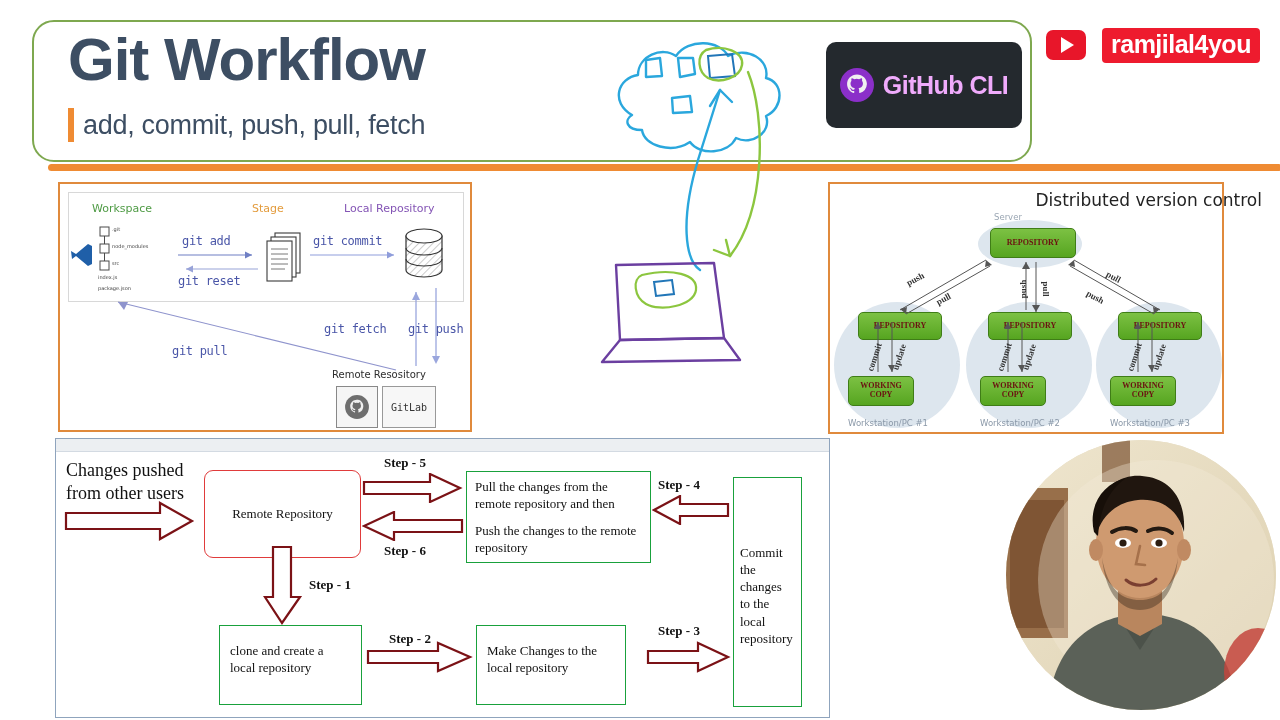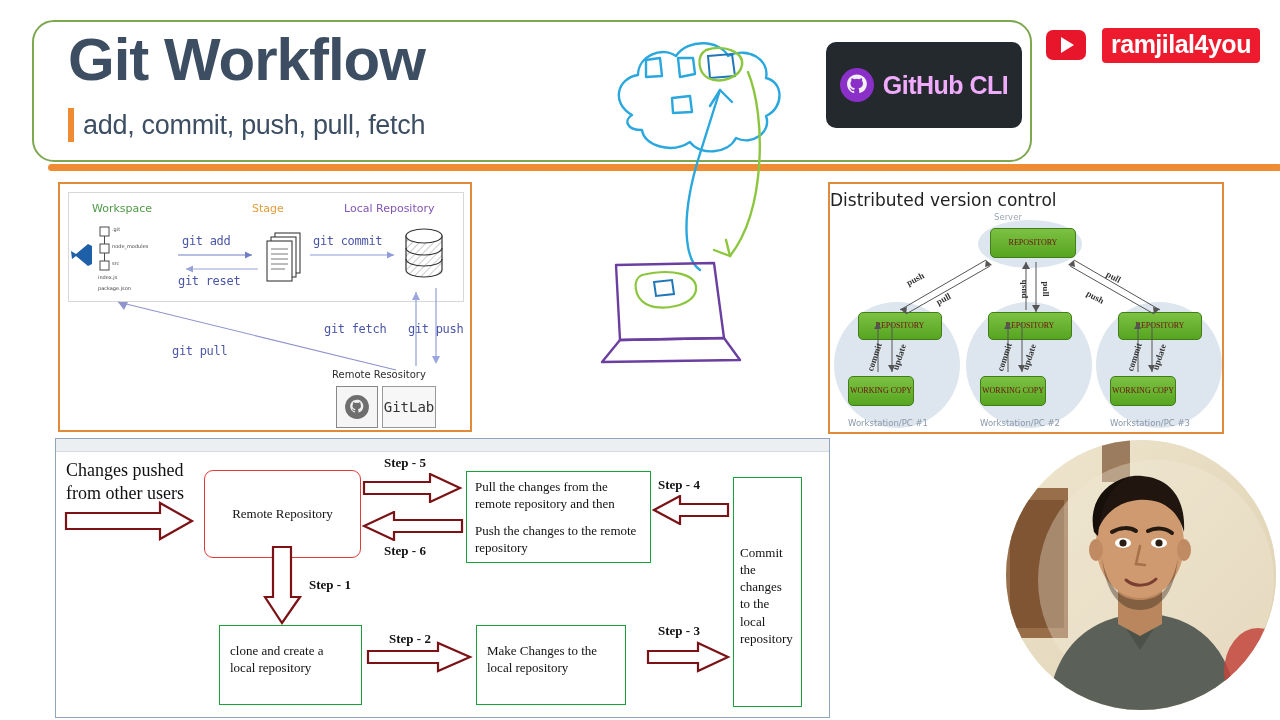--- a/index.html
+++ b/index.html
@@ -36,25 +36,25 @@
      border:2px solid #e08a3c;background:#fff;box-sizing:border-box;}
   #lp-inner{position:absolute;left:8px;top:8px;width:396px;height:110px;
      border:1px solid #d8d8d8;box-sizing:border-box;}
   .hw{font-family:"DejaVu Sans",sans-serif;}
   .lbl-ws{color:#4f9b45;} .lbl-stage{color:#e39b3c;} .lbl-lr{color:#8455b5;}
   .cmd{font-family:"DejaVu Sans Mono",monospace;font-size:12px;color:#4a56a8;letter-spacing:-0.3px;}
 
   
   #panel-right{left:828px;top:182px;width:396px;height:252px;
      border:2px solid #e08a3c;background:#fff;box-sizing:border-box;}
-  #dvc-title{width:100%;text-align:left;font-size:17px;color:#222;margin-top:6px;
-     font-family:"DejaVu Sans",sans-serif;}
+  #dvc-title{width:100%;text-align:right;font-size:17px;color:#222;margin-top:6px;
+     font-family:"DejaVu Sans",sans-serif;padding-left:40px;}
   .repo-box{position:absolute;background:linear-gradient(#7cc143,#56a520);
      border:1px solid #3f7d17;border-radius:5px;color:#6b1111;
-     font-family:"Liberation Serif",serif;font-weight:normal;font-size:8px;
+     font-family:"Liberation Serif",serif;font-weight:bold;font-size:8px;
      display:flex;align-items:center;justify-content:center;text-align:center;line-height:1.1;}
   .halo{position:absolute;background:#dde6ee;border-radius:50%;}
   .ws-lbl{position:absolute;font-size:8.5px;color:#8a98a8;
      font-family:"DejaVu Sans",sans-serif;}
   .dvc-arrow-lbl{position:absolute;font-size:9px;color:#333;
      font-family:"Liberation Serif",serif;font-weight:bold;}
 
   
   #panel-bottom{left:55px;top:438px;width:775px;height:280px;
      border:1px solid #8fa4bd;background:#fff;box-sizing:border-box;}
@@ -224,21 +224,21 @@
   <div class="abs hw" style="left:272px;top:185px;font-size:10px;color:#2d2d2d;">Remote Resository</div>
   <div class="abs" style="left:276px;top:202px;width:40px;height:40px;border:1px solid #888;
        display:flex;align-items:center;justify-content:center;background:#f5f5f5;">
     <svg width="26" height="26" viewBox="0 0 24 24">
       <circle cx="12" cy="12" r="11" fill="#6e6e6e"></circle>
       <path fill="#f0f0f0" d="M12 5.2c-3.6 0-6.3 2.7-6.3 6.1 0 2.7 1.7 5 4.1 5.8.3.05.4-.13.4-.3v-1.05c-1.7.36-2.06-.8-2.06-.8-.27-.72-.68-.9-.68-.9-.56-.38.04-.37.04-.37.6.04.93.63.93.63.54.94 1.43.67 1.78.51.05-.4.21-.67.39-.82-1.35-.15-2.77-.68-2.77-3.05 0-.67.24-1.22.63-1.65-.06-.15-.27-.78.06-1.62 0 0 .52-.16 1.7.63a5.8 5.8 0 0 1 3.1 0c1.17-.79 1.69-.63 1.69-.63.34.84.13 1.47.06 1.62.4.43.63.98.63 1.65 0 2.37-1.43 2.89-2.8 3.05.22.19.42.56.42 1.12v1.66c0 .17.11.36.42.3a6.35 6.35 0 0 0 4.1-5.8c0-3.4-2.7-6.1-6.3-6.1z"></path>
     </svg>
   </div>
   <div class="abs" style="left:322px;top:202px;width:52px;height:40px;border:1px solid #999;
        background:#f7f7f7;display:flex;align-items:center;justify-content:center;
-       font-family:'DejaVu Sans Mono',monospace;font-size:14px;color:#333;">GitLab</div>
+       font-family:'DejaVu Sans Mono',monospace;font-size:10px;color:#333;">GitLab</div>
 </div>
 
 <div class="abs" id="panel-right">
   <div id="dvc-title">Distributed version control</div>
   <div class="abs ws-lbl" style="left:164px;top:28px;color:#9aa6b3;">Server</div>
 
   <div class="halo" style="left:148px;top:36px;width:104px;height:48px;"></div>
   <div class="repo-box" style="left:160px;top:44px;width:84px;height:28px;">REPOSITORY</div>
 
   <div class="halo" style="left:4px;top:118px;width:126px;height:126px;"></div>

